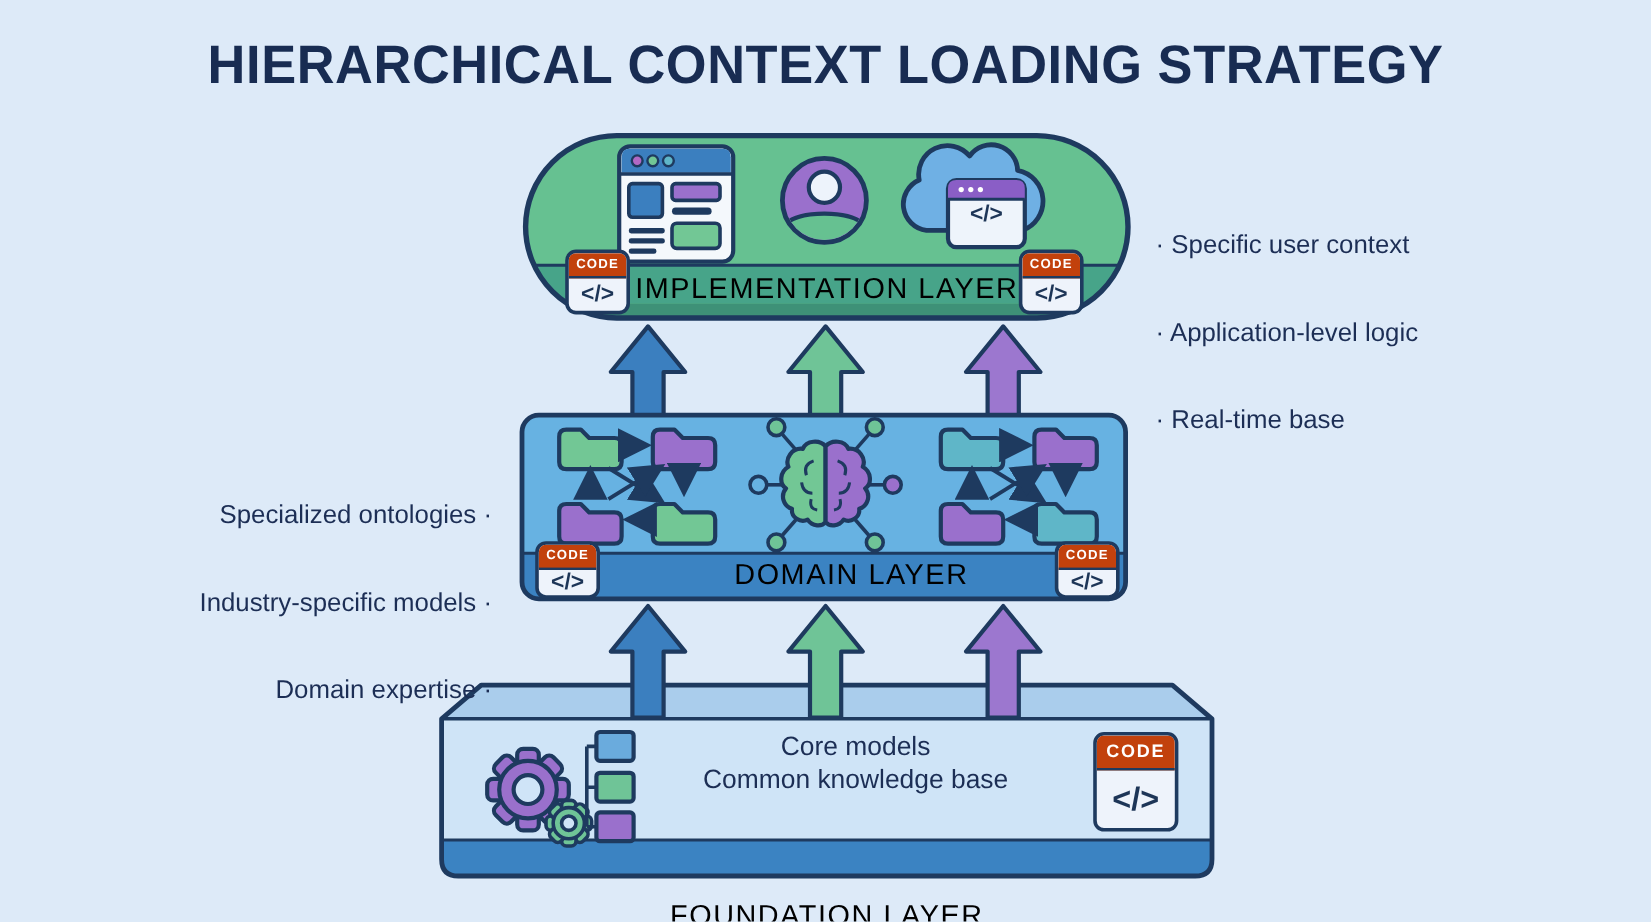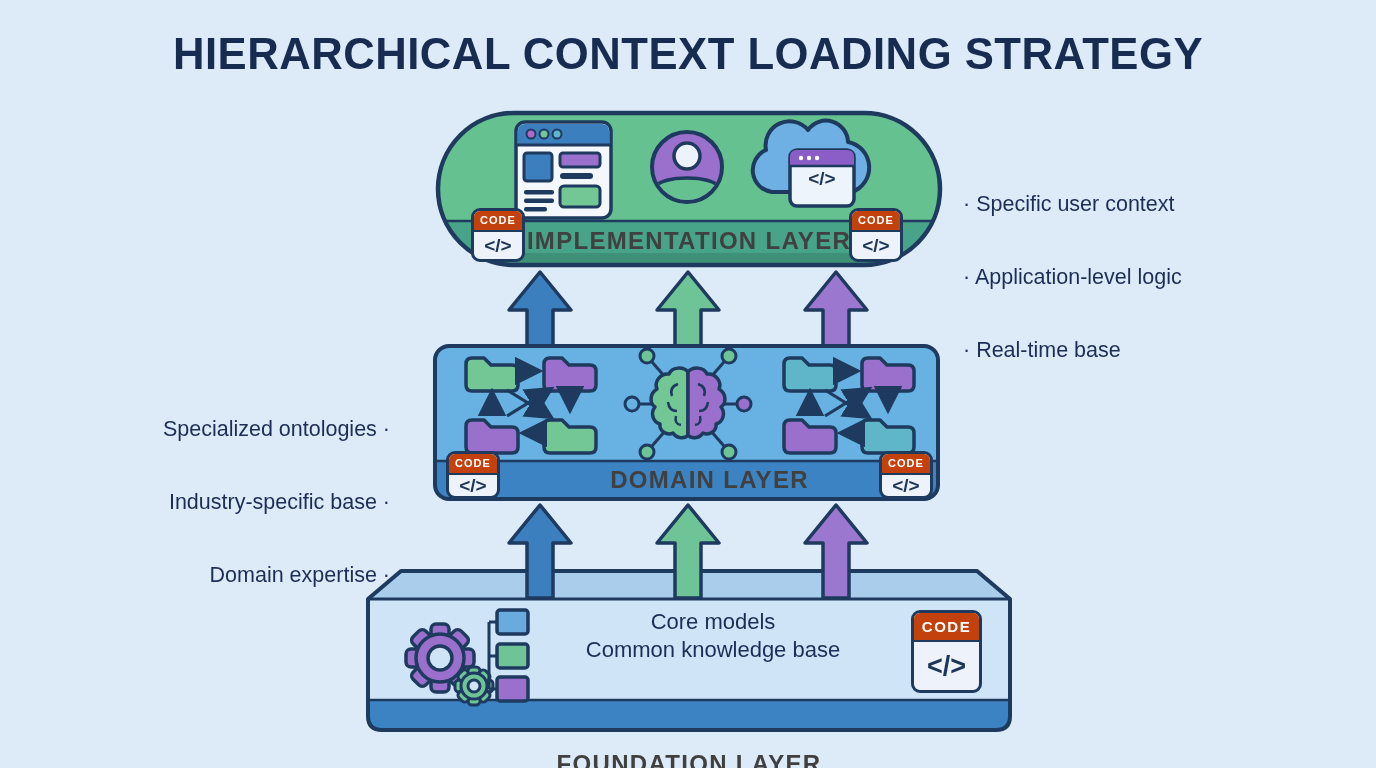--- a/index.html
+++ b/index.html
@@ -2,27 +2,27 @@
 <html><head>
 <meta charset="utf-8">
 <style>
   html,body{margin:0;padding:0;background:#ddeaf8;width:1376px;height:768px;overflow:hidden;
             font-family:"Liberation Sans",sans-serif;}
   #canvas{position:relative;width:1376px;height:570px;background:#ddeaf8;}
   #diagram-svg{position:absolute;left:0;top:0;z-index:1;}
   .txt{position:absolute;color:#1c2e55;z-index:2;}
   #page-title{left:0;top:28px;width:1376px;text-align:center;font-size:45px;font-weight:800;
               letter-spacing:.5px;color:#182c52;transform:scaleX(.97);}
-  .band-label{color:#404040;font-weight:bold;text-align:center;letter-spacing:1.3px;z-index:3;}
+  .band-label{color:#000000;font-weight:normal;text-align:center;letter-spacing:1.3px;z-index:3;}
   #impl-label{left:438px;top:227px;width:502px;font-size:24px;}
   #dom-label{left:458px;top:466px;width:503px;font-size:24px;}
   #found-label{left:368px;top:702px;width:642px;font-size:24px;margin-top:48px;}
   .note-line{font-size:21.5px;line-height:29px;margin-top:44px;}
   #impl-notes{left:963px;top:146px;width:310px;text-align:left;}
-  #dom-notes{left:114px;top:371px;width:276px;text-align:right;line-height:28.5px;}
+  #dom-notes{left:134px;top:371px;width:276px;text-align:right;line-height:28.5px;}
   #found-items{left:513px;top:608px;width:400px;text-align:center;font-size:22px;line-height:27.5px;}
   .badge{position:absolute;border:3px solid #1e3a5f;border-radius:9px;overflow:hidden;
          background:#eef3fb;box-sizing:border-box;display:flex;flex-direction:column;z-index:4;}
   .badge .hd{background:#c2410c;color:#fff;font-weight:bold;text-align:center;font-size:11px;
              letter-spacing:1px;height:19px;line-height:19px;border-bottom:2.5px solid #1e3a5f;}
   .badge .bd{flex:1;display:flex;align-items:center;justify-content:center;font-weight:bold;
              color:#1d3557;font-size:19px;}
   .badge.lg .hd{font-size:15px;height:27px;line-height:27px;letter-spacing:1.5px;}
   .badge.lg .bd{font-size:27px;}
   #badge-impl-left{left:471px;top:208px;width:54px;height:54px;}
@@ -223,21 +223,21 @@
   <div id="found-label" class="txt band-label">FOUNDATION LAYER</div>
 
   <div id="impl-notes" class="txt">
     <div class="note-line">· Specific user context</div>
     <div class="note-line">· Application-level logic</div>
     <div class="note-line">· Real-time base</div>
   </div>
 
   <div id="dom-notes" class="txt">
     <div class="note-line">Specialized ontologies ·</div>
-    <div class="note-line">Industry-specific base ·</div>
+    <div class="note-line">Industry-specific models ·</div>
     <div class="note-line">Domain expertise ·</div>
   </div>
 
   <div id="found-items" class="txt">
     <div>Core models</div>
     <div>Common knowledge base</div>
   </div>
 
   <div id="cloud-glyph" class="txt">&lt;/&gt;</div>
 

